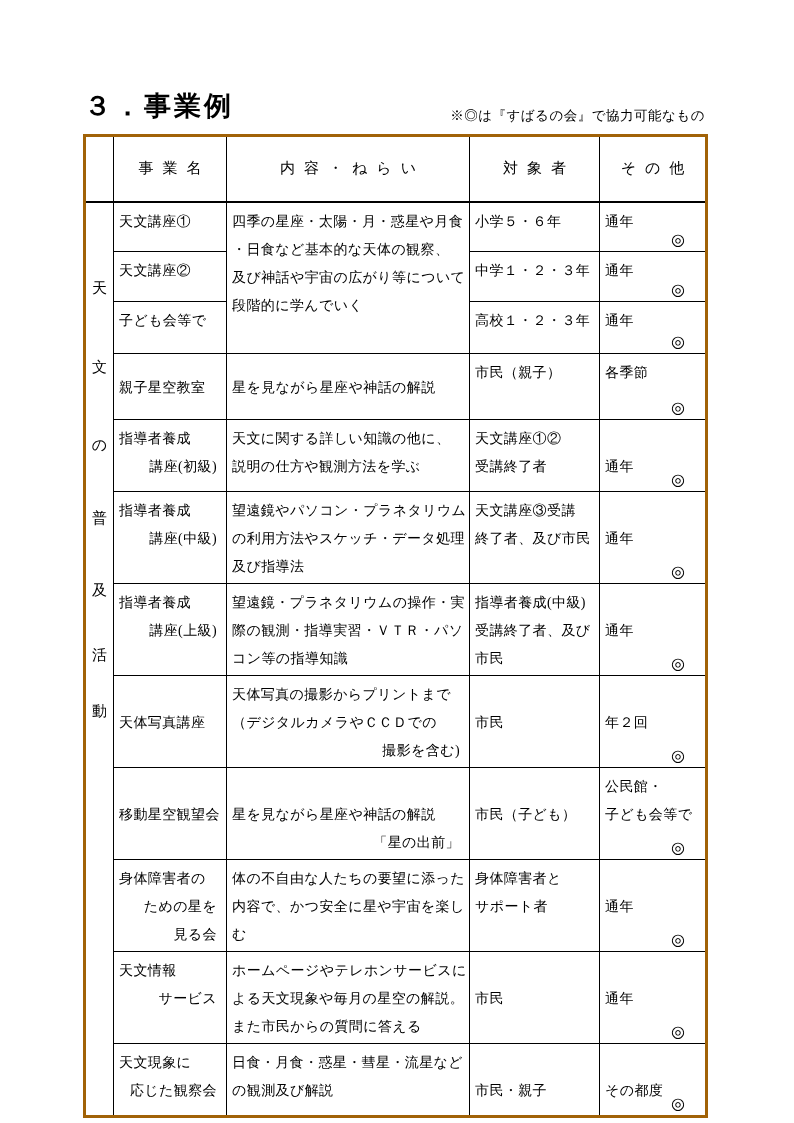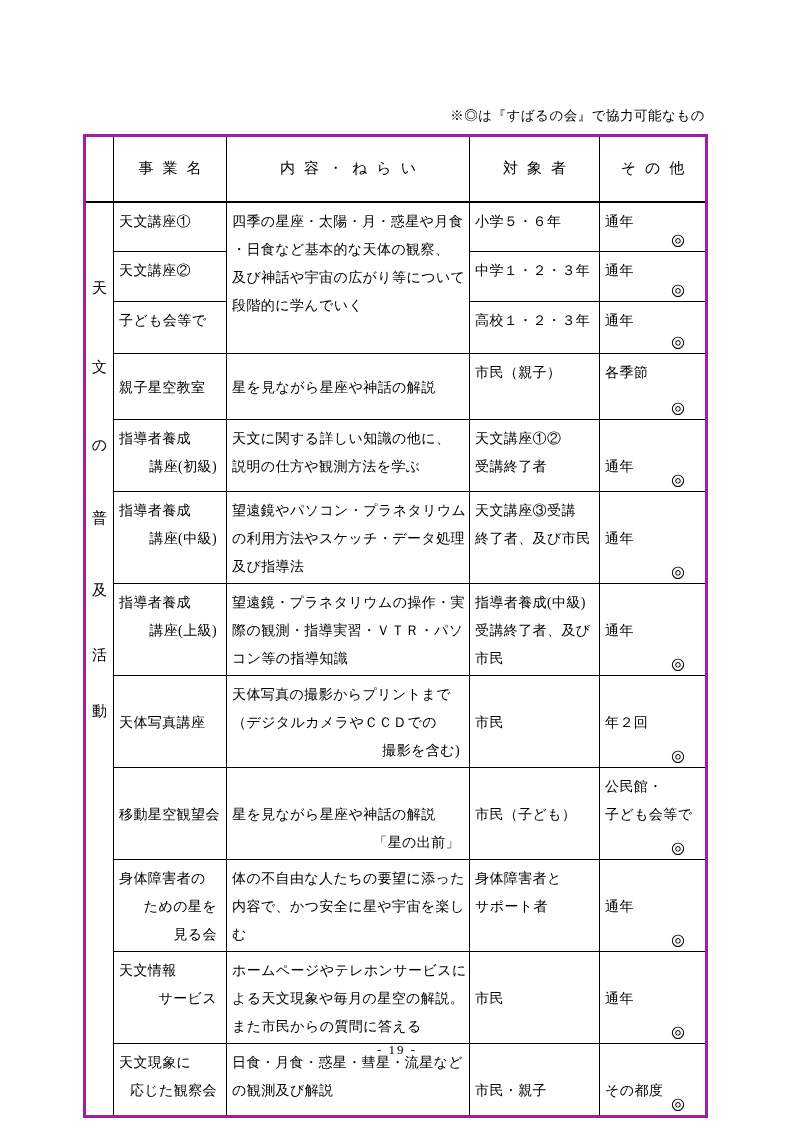--- a/index.html
+++ b/index.html
@@ -3,39 +3,40 @@
 <meta charset="utf-8">
 <style>
   html,body{margin:0;padding:0;background:#e8e8e8;}
   .page{position:relative;width:794px;height:1123px;margin:0 auto;background:#ffffff;
         color:#000;font-family:"Liberation Serif",serif;overflow:hidden;}
   .title{position:absolute;left:84px;top:88px;font-family:"Liberation Sans",sans-serif;
          font-weight:bold;font-size:27px;letter-spacing:3px;}
   .note{position:absolute;top:107px;right:89px;font-size:13.5px;
         font-family:"Liberation Sans",sans-serif;letter-spacing:0.5px;}
   table.doc{position:absolute;left:83px;top:134px;width:622px;border-collapse:collapse;
-        table-layout:fixed;border:3px solid #a21caf;}
+        table-layout:fixed;border:3px solid #a16207;}
   table.doc th,table.doc td{border:1px solid #000;padding:0;vertical-align:top;overflow:hidden;}
   table.doc thead th{border-bottom:2px solid #000;font-weight:normal;font-size:15px;
         text-align:center;vertical-align:middle;letter-spacing:9px;padding-left:9px;}
   table.doc tbody tr:first-child td{border-top:2px solid #000;}
   .cw{padding:5px 5px 2px 5px;}
   .ln{line-height:28px;font-size:14px;white-space:nowrap;letter-spacing:0.4px;}
   .ln.rt{text-align:right;padding-right:4px;}
   td.other-td{position:relative;}
   .mark{position:absolute;right:20px;bottom:3px;font-size:16px;line-height:17px;}
   td.side-td{position:relative;}
   .vchar{position:absolute;left:0;width:100%;text-align:center;font-size:15px;line-height:18px;}
   .footer{position:absolute;left:0;top:1042px;width:794px;text-align:center;
         font-size:13px;letter-spacing:2px;}
 </style>
 </head>
 <body>
 
 <div class="page">
+  <div class="title">３．事業例</div>
   <div class="note">※◎は『すばるの会』で協力可能なもの</div>
 
   <table class="doc" id="programs-table">
     <colgroup>
       <col style="width:29px">
         <col style="width:113px">
         <col style="width:243px">
       <col style="width:130px">
         <col style="width:107px">
     </colgroup>
@@ -361,14 +362,13 @@
             <div class="cw">
               <div class="ln">&nbsp;</div>
               <div class="ln">その都度</div>
             </div>
             <span class="mark">◎</span>
           </td>
         </tr>
       </tbody>
   </table>
 
-  <div class="footer">- 19 -</div>
 </div>
 
 </body></html>

